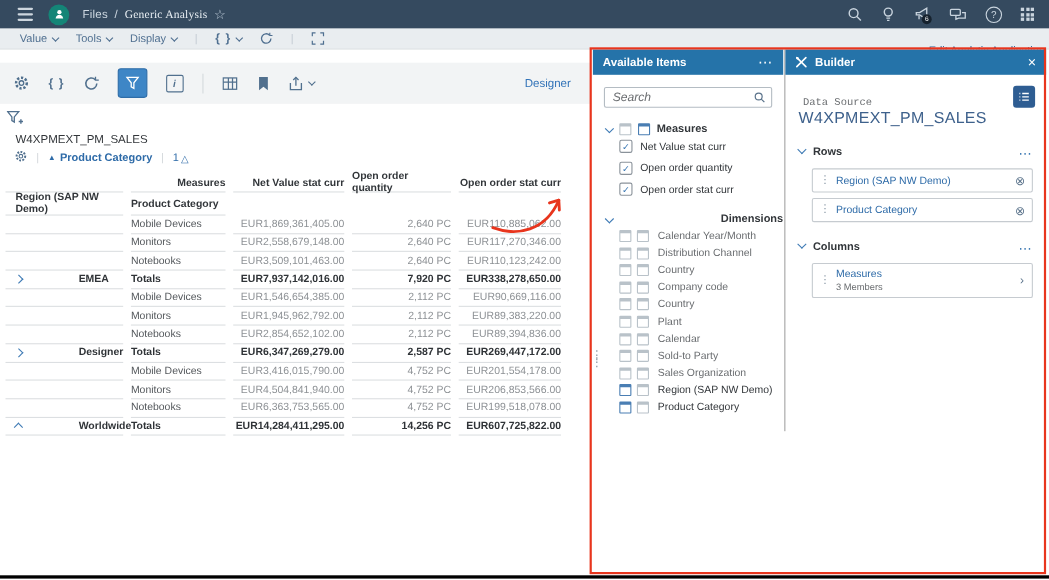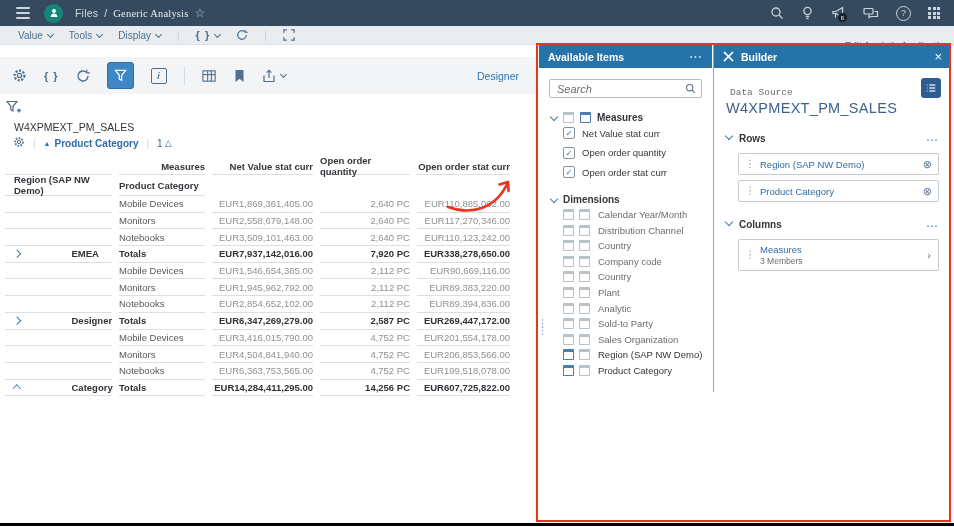--- a/index.html
+++ b/index.html
@@ -439,21 +439,21 @@
               <span></span>
             </div>
             <div class="tc bb cat">Notebooks</div>
             <div class="tc num bb">EUR6,363,753,565.00</div>
             <div class="tc num bb">4,752 PC</div>
             <div class="tc num bb">EUR199,518,078.00</div>
           </div>
           <div class="trow drow total">
             <div class="tc c1 bb">
               <span class="rchev up"></span>
-              <span>Category</span>
+              <span>Worldwide</span>
             </div>
             <div class="tc bb cat">Totals</div>
             <div class="tc num bb">EUR14,284,411,295.00</div>
             <div class="tc num bb">14,256 PC</div>
             <div class="tc num bb">EUR607,725,822.00</div>
           </div>
         </div>
     </div>
 
     <svg class="red-arrow" width="84" height="44" viewBox="0 0 84 44">
@@ -488,21 +488,21 @@
           </div>
           <div class="chk-item">
             <span class="chkbox">✓</span>
             <span class="chk-label">Open order quantity</span>
           </div>
           <div class="chk-item">
             <span class="chkbox">✓</span>
             <span class="chk-label">Open order stat curr</span>
           </div>
         </div>
-      <div class="sechead" style="margin-top:16px;">
+      <div class="sechead" style="margin-top:16px;justify-content:space-between;">
         <span class="vchev"></span>
         <span class="seclabel">Dimensions</span>
       </div>
       <div id="dims-list">
           <div class="dim-item">
             <span class="gicon lite"></span>
             <span class="gicon lite"></span>
             <span class="dim-label">Calendar Year/Month</span>
           </div>
           <div class="dim-item">
@@ -526,21 +526,21 @@
             <span class="dim-label">Country</span>
           </div>
           <div class="dim-item">
             <span class="gicon lite"></span>
             <span class="gicon lite"></span>
             <span class="dim-label">Plant</span>
           </div>
           <div class="dim-item">
             <span class="gicon lite"></span>
             <span class="gicon lite"></span>
-            <span class="dim-label">Analytic</span>
+            <span class="dim-label">Calendar</span>
           </div>
           <div class="dim-item">
             <span class="gicon lite"></span>
             <span class="gicon lite"></span>
             <span class="dim-label">Sold-to Party</span>
           </div>
           <div class="dim-item">
             <span class="gicon lite"></span>
             <span class="gicon lite"></span>
             <span class="dim-label">Sales Organization</span>

